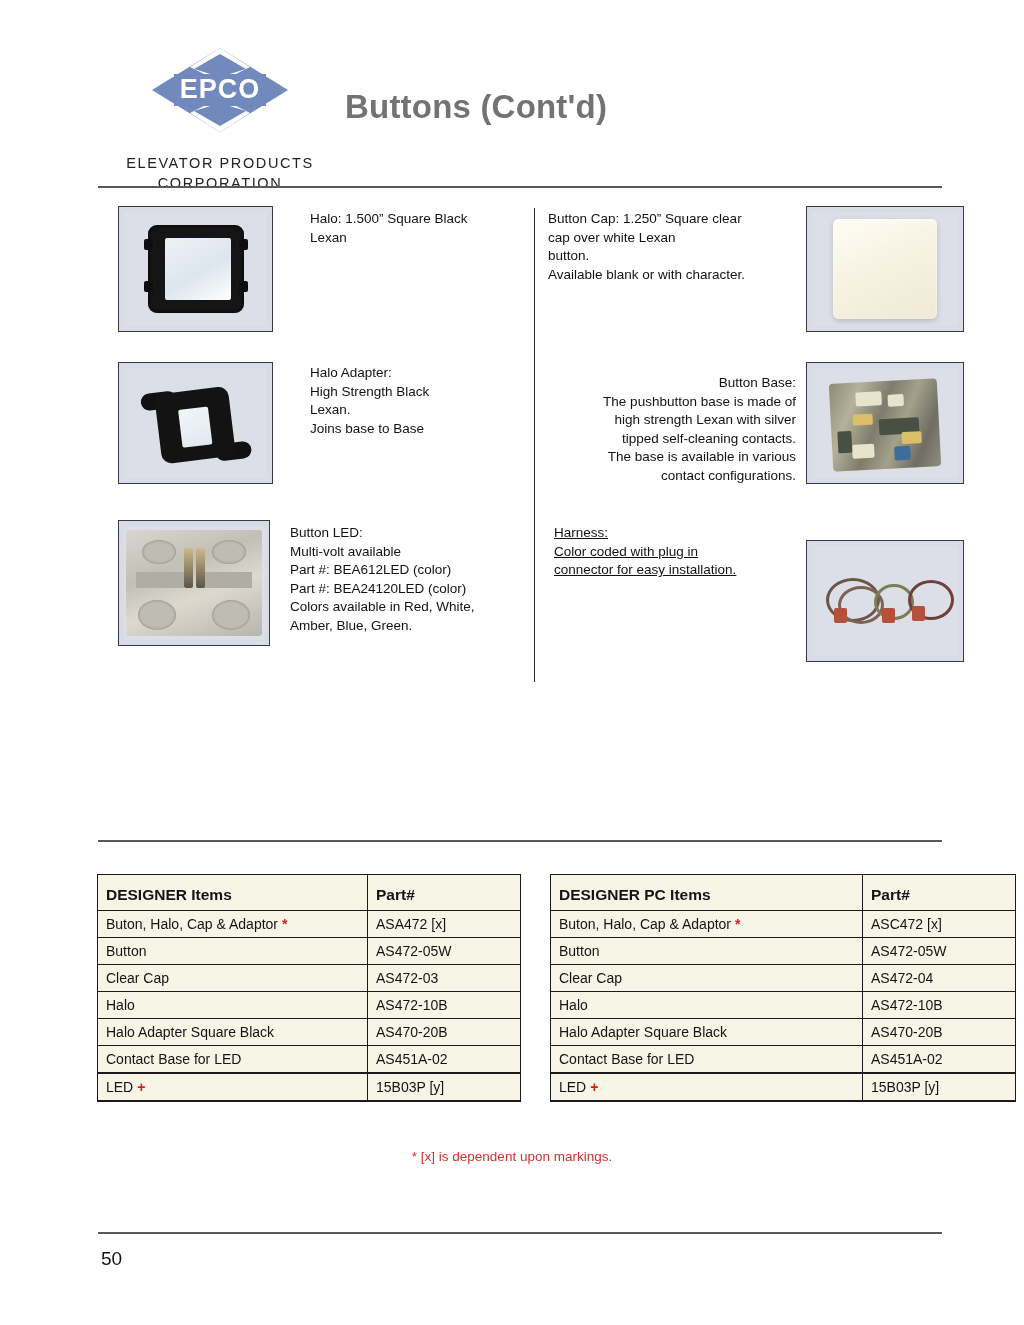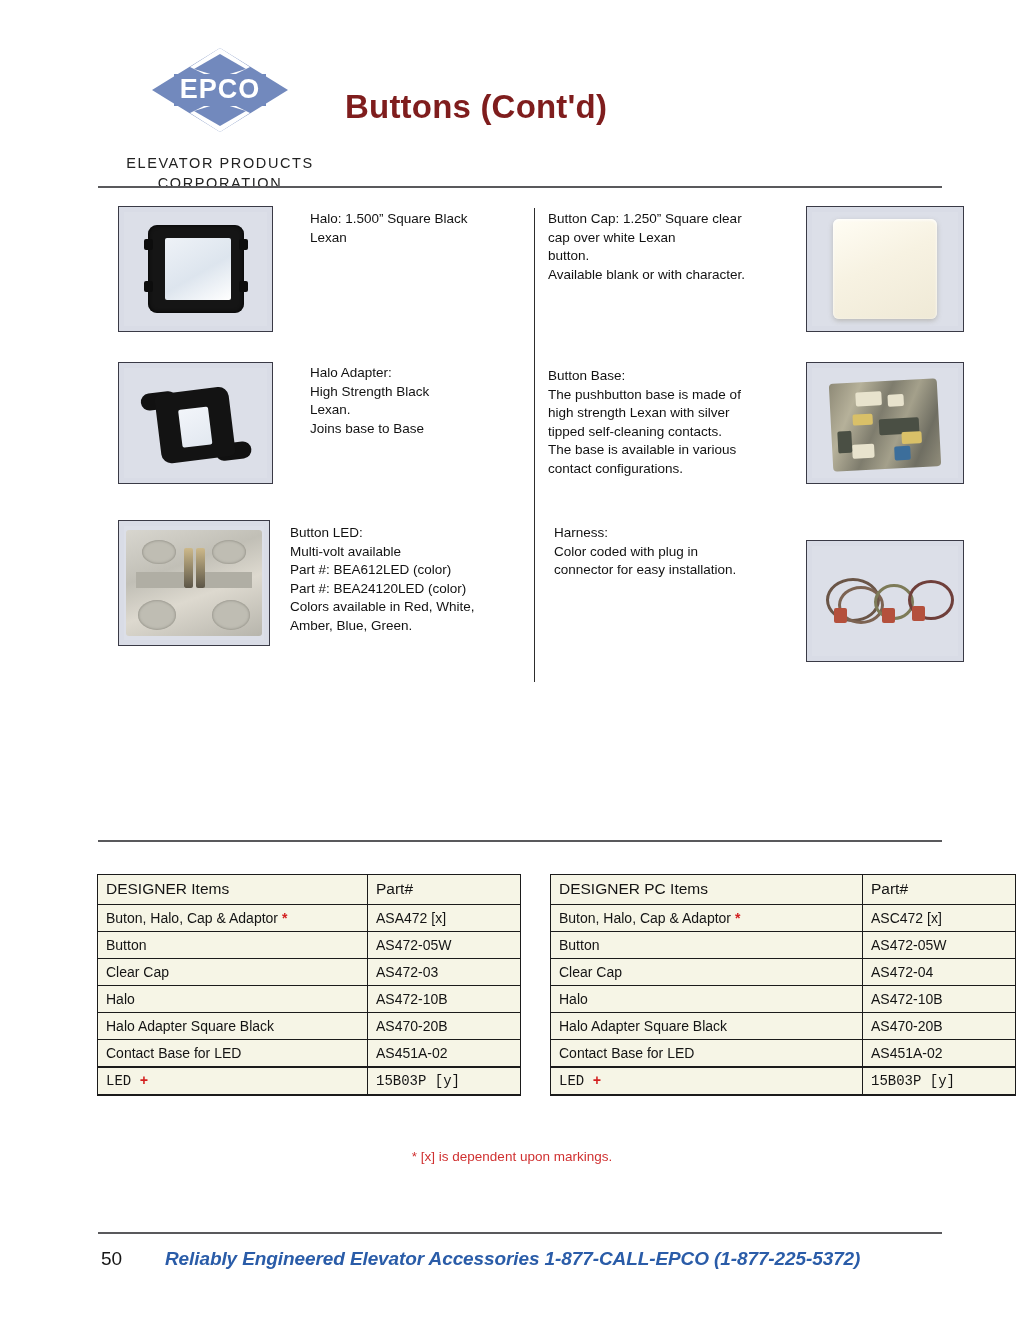--- a/index.html
+++ b/index.html
@@ -44,21 +44,21 @@
     line-height: 1.35;
     margin-top: 20px;
     font-weight: 400;
   }
   .page-title {
     position: absolute;
     left: 345px;
     top: 88px;
     font-size: 33px;
     font-weight: bold;
-    color: #7f1d1d;
+    color: #737373;
     letter-spacing: 0.2px;
   }
   .rule {
     position: absolute;
     height: 0;
     border-top: 2px solid #59595c;
   }
   #rule-top { left: 98px; top: 186px; width: 844px; }
   #rule-mid { left: 98px; top: 840px; width: 844px; }
   #rule-bottom { left: 98px; top: 1232px; width: 844px; }
@@ -263,30 +263,29 @@
     border: 1px solid #1b1b1b;
     padding: 4px 8px 5px 8px;
     font-size: 14px;
     height: 17px;
     text-align: left;
     color: #141414;
     font-weight: normal;
     background: #f6f5e6;
   }
   table.parts th {
-    font-weight: normal;
+    font-weight: bold;
     font-size: 15.5px;
-    padding-top: 5px;
+    padding-top: 11px;
     padding-bottom: 6px;
   }
   table.parts .col-part { width: 136px; margin-top: 33px; }
   table.parts tr.last-row td {
     border-bottom-width: 2px;
     border-top-width: 2px;
-    font-family: Liberation Mono, monospace;
   }
   .mark {
     color: #d32020;
     font-weight: bold;
   }
 
   .footnote {
     position: absolute;
     top: 1149px;
     left: 0;
@@ -405,21 +404,21 @@
       </div>
     </div>
 
     <div class="cell cell-left-txt" style="top:2px;">
       <div class="desc">Halo Adapter:
 High Strength Black
 Lexan.
 Joins base to Base</div>
     </div>
 
-    <div class="cell cell-right-txt" style="top:5px;">
+    <div class="cell cell-right-txt" style="top:12px;text-align:right;">
       <div class="desc">Button Base:
 The pushbutton base is made of
 high strength Lexan with silver
 tipped self-cleaning contacts.
 The base is available in various
 contact configurations.</div>
     </div>
 
     <div class="cell cell-right-img">
       <div class="photo" style="width:158px;height:122px;">
@@ -460,21 +459,21 @@
 
     <div class="cell cell-left-txt" style="top:4px; left:290px; width:240px;">
       <div class="desc">Button LED:
 Multi-volt available
 Part #: BEA612LED (color)
 Part #: BEA24120LED (color)
 Colors available in Red, White,
 Amber, Blue, Green.</div>
     </div>
 
-    <div class="cell cell-right-txt" style="top:4px;">
+    <div class="cell cell-right-txt" style="top:4px;text-decoration:underline;">
       <div class="desc desc-indent">Harness:
 Color coded with plug in
 connector for easy installation.</div>
     </div>
 
     <div class="cell cell-right-img" style="top:20px;">
       <div class="photo" style="width:158px;height:122px;">
         <div class="photo-inner">
           <div style="position:absolute; left:0; top:0; right:0; bottom:0;">
             <div class="harness-ring" style="left:14px; top:32px; width:48px; height:38px; border-color:#6a5547;"></div>
@@ -573,14 +572,13 @@
     </tbody>
   </table>
 </div>
 
 <div class="footnote">* [x] is dependent upon markings.</div>
 
 <div class="rule" id="rule-bottom"></div>
 
 <div class="footer">
   <div class="page-num">50</div>
-  <div class="footer-text">Reliably Engineered Elevator Accessories  1-877-CALL-EPCO   (1-877-225-5372)</div>
 </div>
 
 </body></html>

